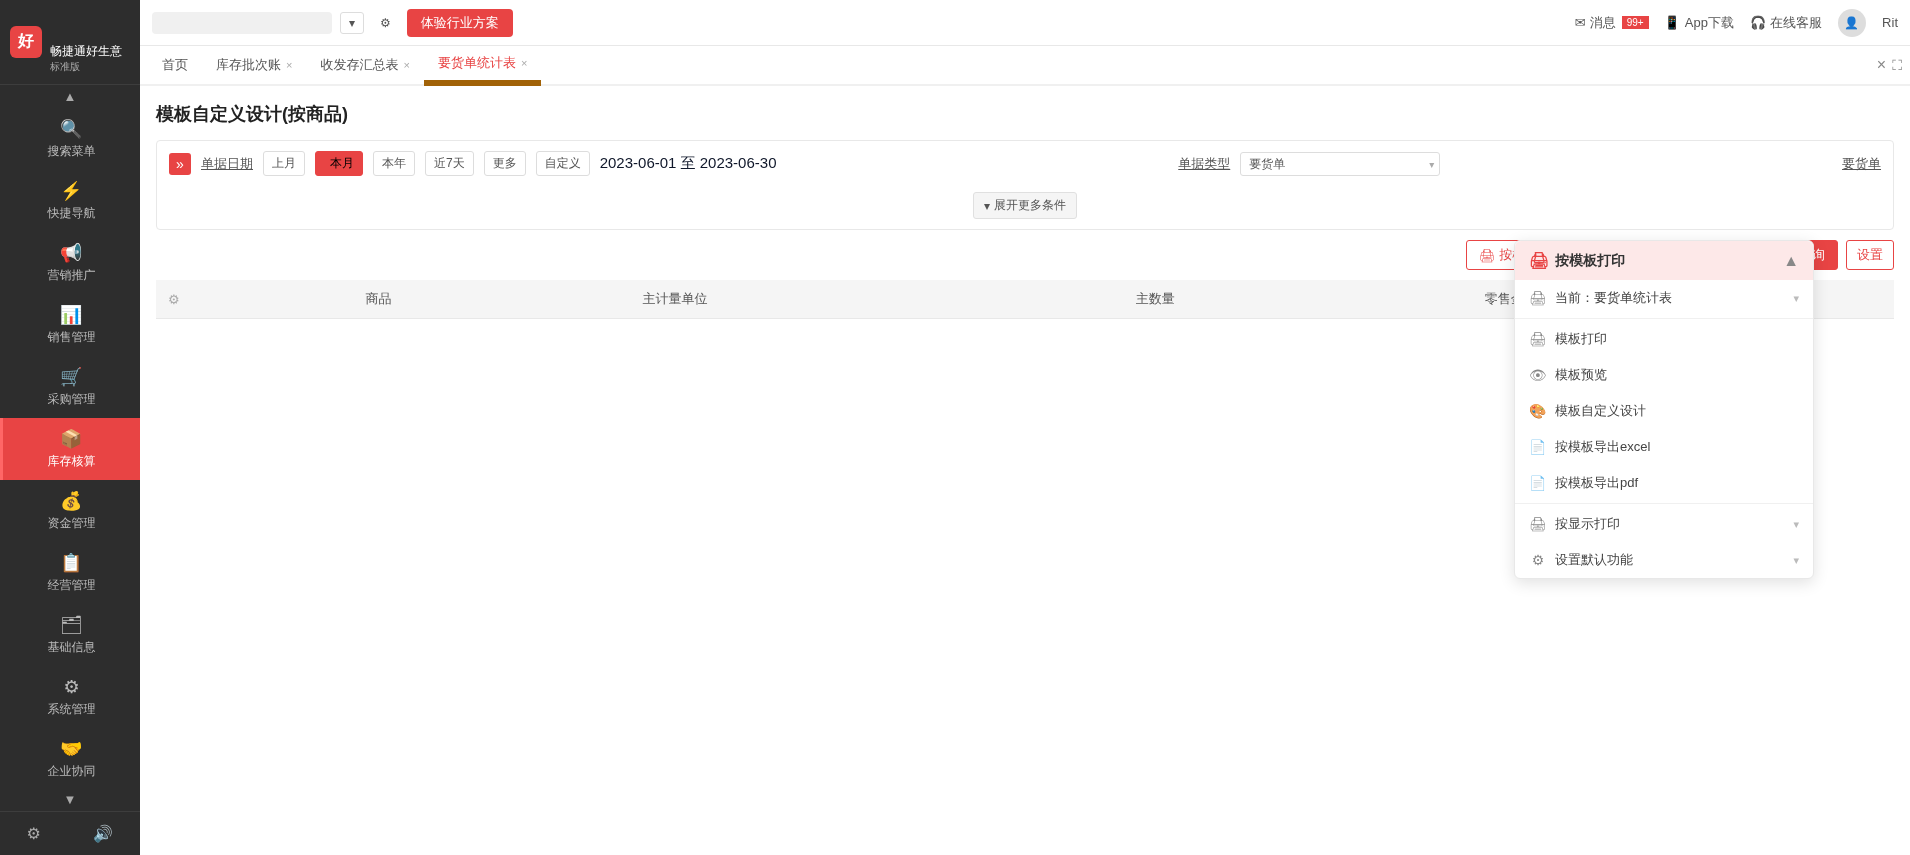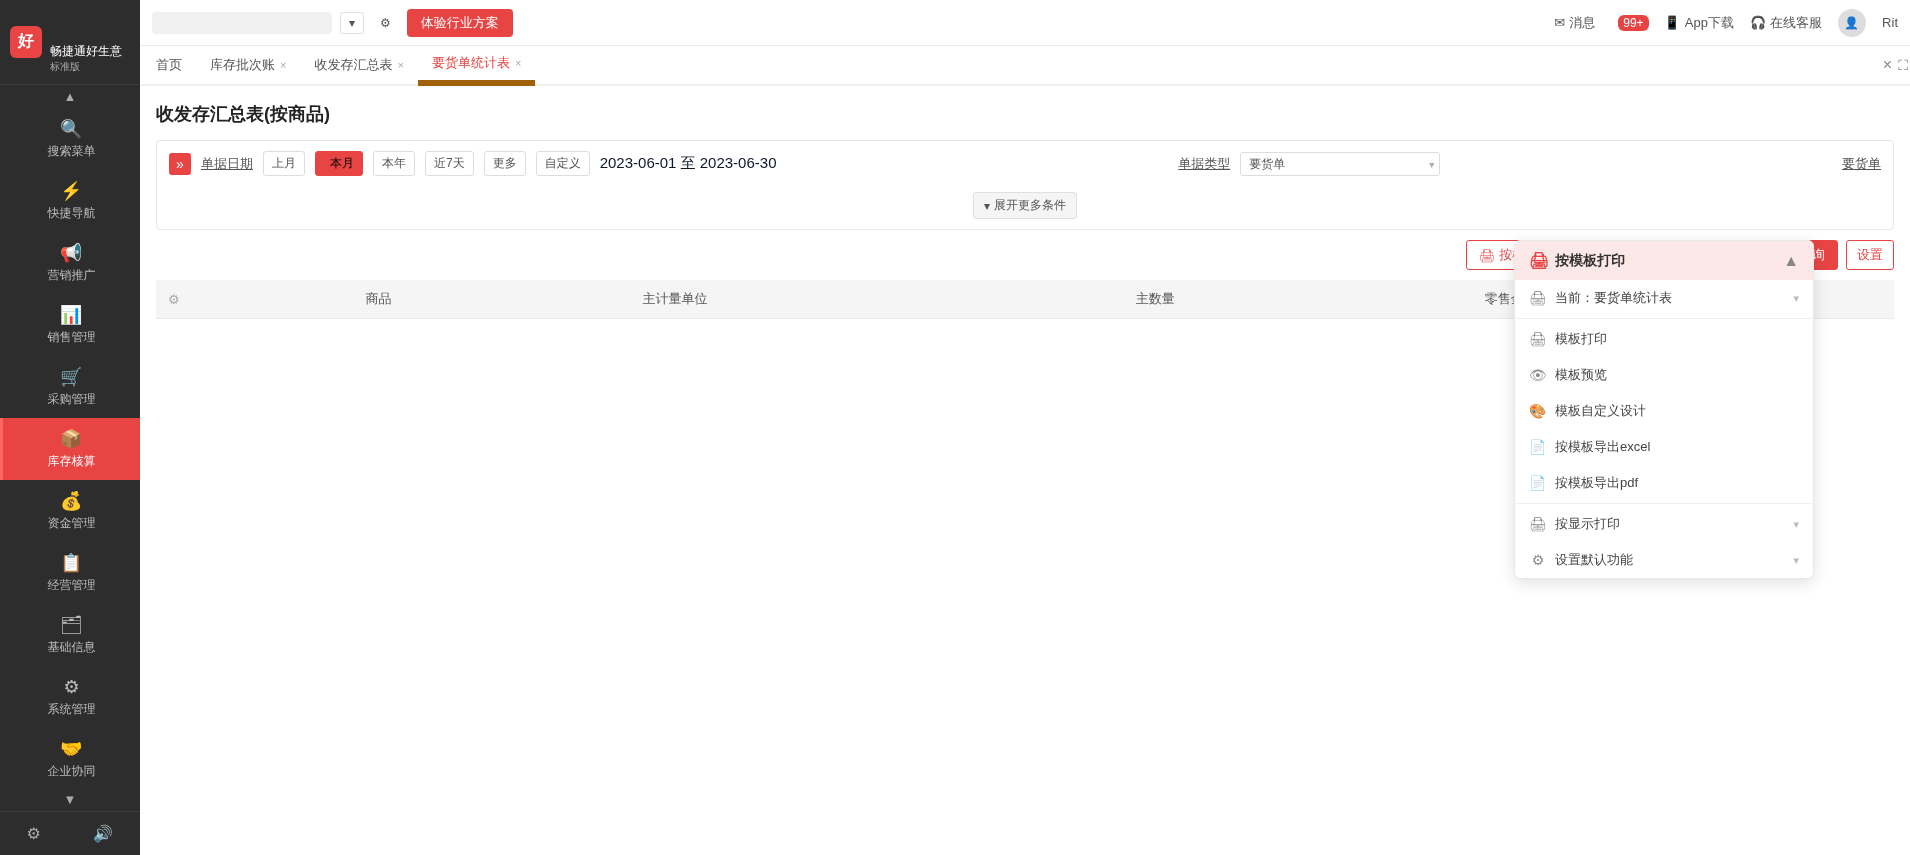--- a/index.html
+++ b/index.html
@@ -66,35 +66,35 @@
       background: #f0f0f0; border: none; border-radius: 4px;
       padding: 4px 10px; font-size: 12px; color: #666; width: 180px;
     }
     .top-header-btn-industry {
       background: #e84444; color: #fff; border: none;
       padding: 5px 14px; border-radius: 4px; cursor: pointer; font-size: 13px;
     }
     .top-header-right { display: flex; align-items: center; gap: 16px; font-size: 13px; color: #555; }
     .top-header-right .icon-btn { display: flex; align-items: center; gap: 4px; cursor: pointer; }
     .badge {
-      background: #e84444; color: #fff; border-radius: 6px;
-      font-size: 12px; padding: 1px 5px; margin-left: 19px;
+      background: #e84444; color: #fff; border-radius: 0;
+      font-size: 10px; padding: 1px 5px; margin-left: 2px;
     }
     .avatar {
       width: 28px; height: 28px; background: #ddd; border-radius: 50%;
       display: flex; align-items: center; justify-content: center; font-size: 12px;
     }
     .username { font-size: 13px; color: #555; }
 
     
     .tab-bar {
       background: #fff;
       display: flex; align-items: center;
       border-bottom: 2px solid #f0f0f0;
-      padding: 0 2px; flex-shrink: 0; height: 40px;
+      padding: 0 8px; flex-shrink: 0; height: 40px;
       position: relative;
     }
     .tab-item {
       padding: 8px 14px; font-size: 13px; cursor: pointer; color: #555;
       white-space: nowrap; display: flex; align-items: center; gap: 5px;
     }
     .tab-item.active { color: #e84444; border-bottom: 6px solid #a16207; margin-bottom: -2px; }
     .tab-close { font-size: 11px; color: #aaa; cursor: pointer; }
     .tab-bar-right { margin-left: auto; display: flex; align-items: center; gap: 6px; }
     .tab-bar-close-btn { cursor: pointer; font-size: 16px; color: #888; }
@@ -314,21 +314,21 @@
       <span>要货单统计表</span>
       <span class="tab-close">×</span>
     </div>
     <div class="tab-bar-right">
       <span class="tab-bar-close-btn">×</span>
       <span class="tab-bar-expand-btn">⛶</span>
     </div>
   </div>
 
   <div class="content">
-    <div class="page-title">收发存汇总表(按商品)</div>
+    <div class="page-title">模板自定义设计(按商品)</div>
 
     <div class="filter-bar">
       <div class="filter-row">
         <button class="filter-expand-btn">»</button>
         <span class="filter-label">单据日期</span>
         <button class="date-btn">上月</button>
         <button class="date-btn active">本月</button>
         <button class="date-btn">本年</button>
         <button class="date-btn">近7天</button>
         <button class="date-btn">更多</button>

